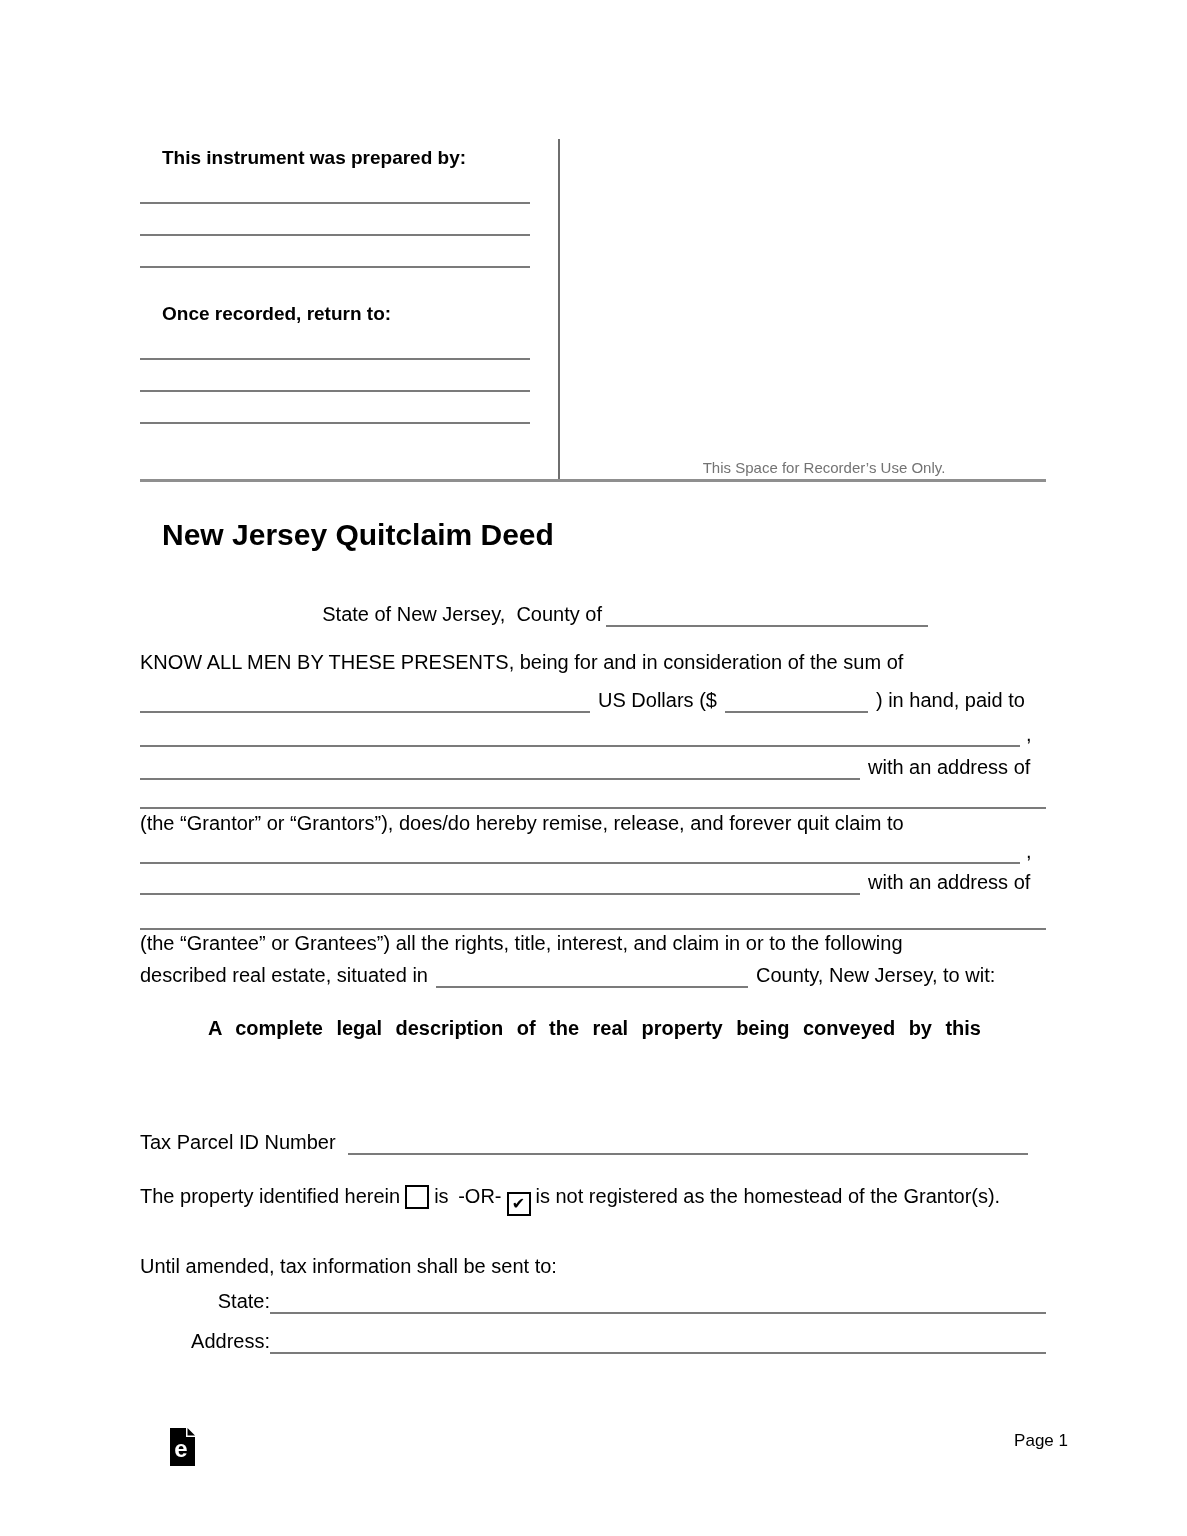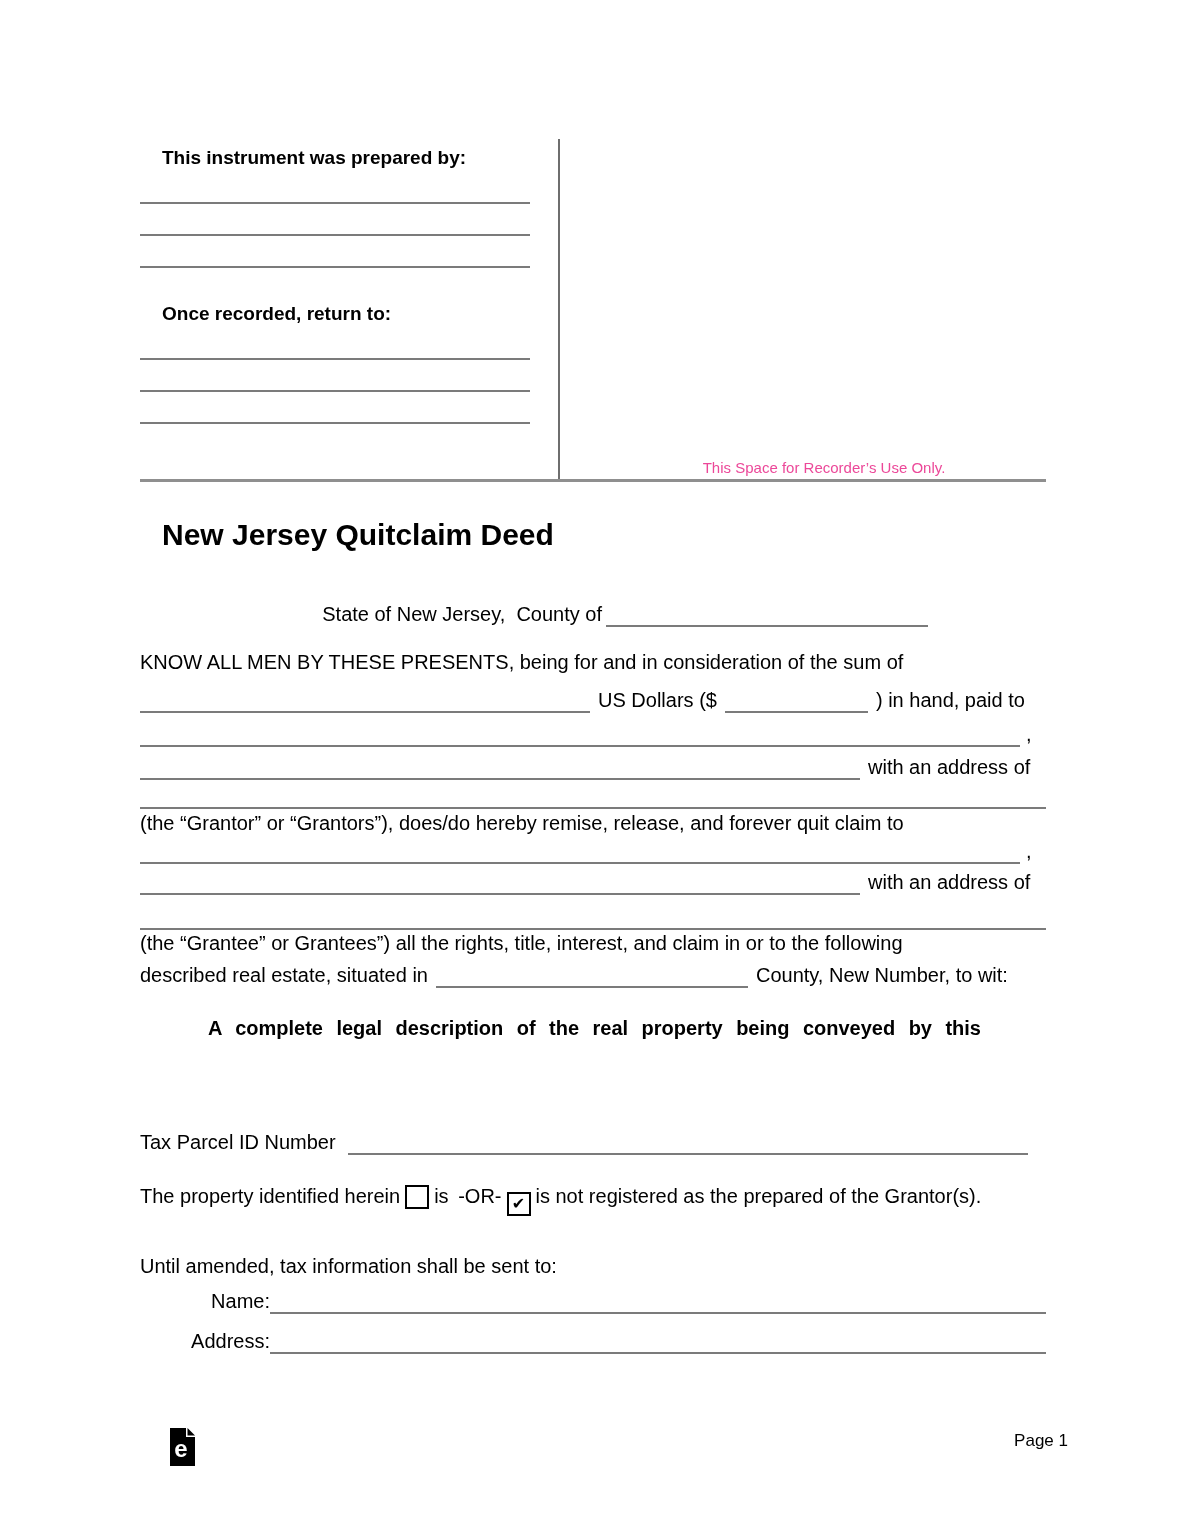--- a/index.html
+++ b/index.html
@@ -12,21 +12,21 @@
     overflow:hidden;
   }
   .abs{position:absolute;margin-left:22px;}
   .b{font-weight:normal;}
   
   .h-label{font-size:19px;font-weight:bold;}
   
   .hline{position:absolute;left:140px;width:390px;height:0;border-top:2px solid #7b7b7b;}
   .vdivider{position:absolute;left:558px;top:139px;width:2px;height:342px;background:#6e6e6e;}
   .hrule{position:absolute;left:140px;top:479px;width:906px;height:0;border-top:3px solid #8f8f8f;}
-  .recorder-note{left:558px;top:459px;width:488px;text-align:center;font-size:15px;color:#ec4899;}
+  .recorder-note{left:558px;top:459px;width:488px;text-align:center;font-size:15px;color:#737373;}
   
   .title{left:140px;top:518px;width:906px;font-size:30px;font-weight:bold;}
   .subtitle{left:278px;top:580px;font-size:20px;white-space:pre;}
   
   .row{position:absolute;left:140px;width:906px;font-size:20px;line-height:24px;white-space:nowrap;}
   .blank{
     display:inline-block;height:20px;
     border-bottom:2px solid #7b7b7b;
     vertical-align:-6px;
   }
@@ -107,39 +107,39 @@
 
   <div class="row" style="top:905px">
     <span class="blank" style="width:906px"></span>
   </div>
 
   <div class="row" style="top:931px">
     <span>(the “Grantee” or Grantees”) all the rights, title, interest, and claim in or to the following</span>
   </div>
 
   <div class="row" style="top:963px">
-    <span>described real estate, situated in</span><span class="blank ml8" style="width:312px"></span><span class="ml8">County, New Number, to wit:</span>
+    <span>described real estate, situated in</span><span class="blank ml8" style="width:312px"></span><span class="ml8">County, New Jersey, to wit:</span>
   </div>
 
   <div class="legal just" style="top:1015px">A complete legal description of the real property being conveyed by this</div>
 
   <div class="row" style="top:1130px">
     <span>Tax Parcel ID Number</span><span class="blank ml12" style="width:680px"></span>
   </div>
 
   <div class="row" style="top:1184px">
-    <span>The property identified herein</span><span class="cb"></span><span>is</span> <span class="b ml4">-OR-</span><span class="cb">✔</span><span>is not registered as the prepared of the Grantor(s).</span>
+    <span>The property identified herein</span><span class="cb"></span><span>is</span> <span class="b ml4">-OR-</span><span class="cb">✔</span><span>is not registered as the homestead of the Grantor(s).</span>
   </div>
 
   <div class="row" style="top:1254px">
     <span>Until amended, tax information shall be sent to:</span>
   </div>
 
   <div class="row" style="top:1289px">
-    <span class="lbl">Name:</span><span class="blank" style="width:776px"></span>
+    <span class="lbl">State:</span><span class="blank" style="width:776px"></span>
   </div>
 
   <div class="row" style="top:1329px">
     <span class="lbl">Address:</span><span class="blank" style="width:776px"></span>
   </div>
 
   <div class="abs logo">
     <svg width="25" height="38" viewBox="0 0 25 38">
       <path d="M0 0 L16 0 L16 9 L25 9 L25 38 L0 38 Z" fill="#000000"></path>
       <path d="M17.5 0 L25 7.5 L17.5 7.5 Z" fill="#000000"></path>

